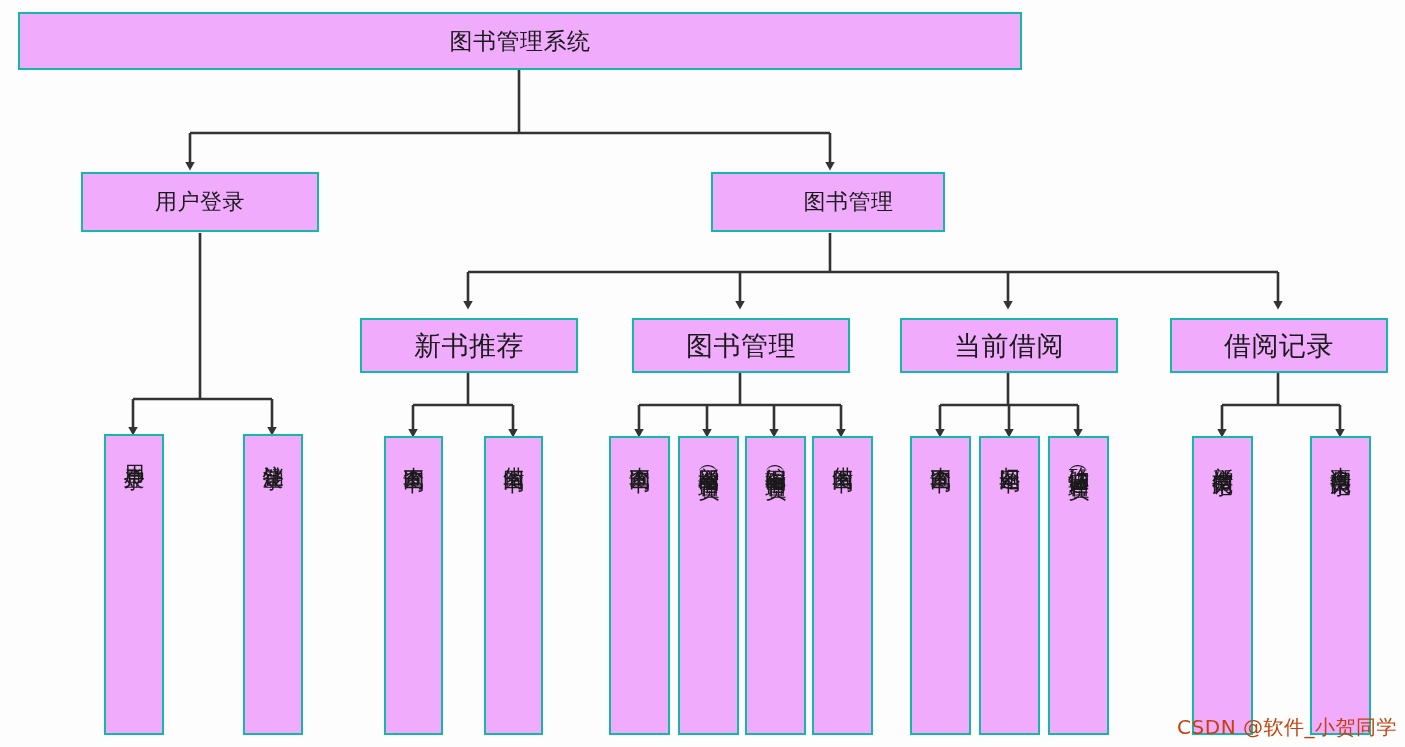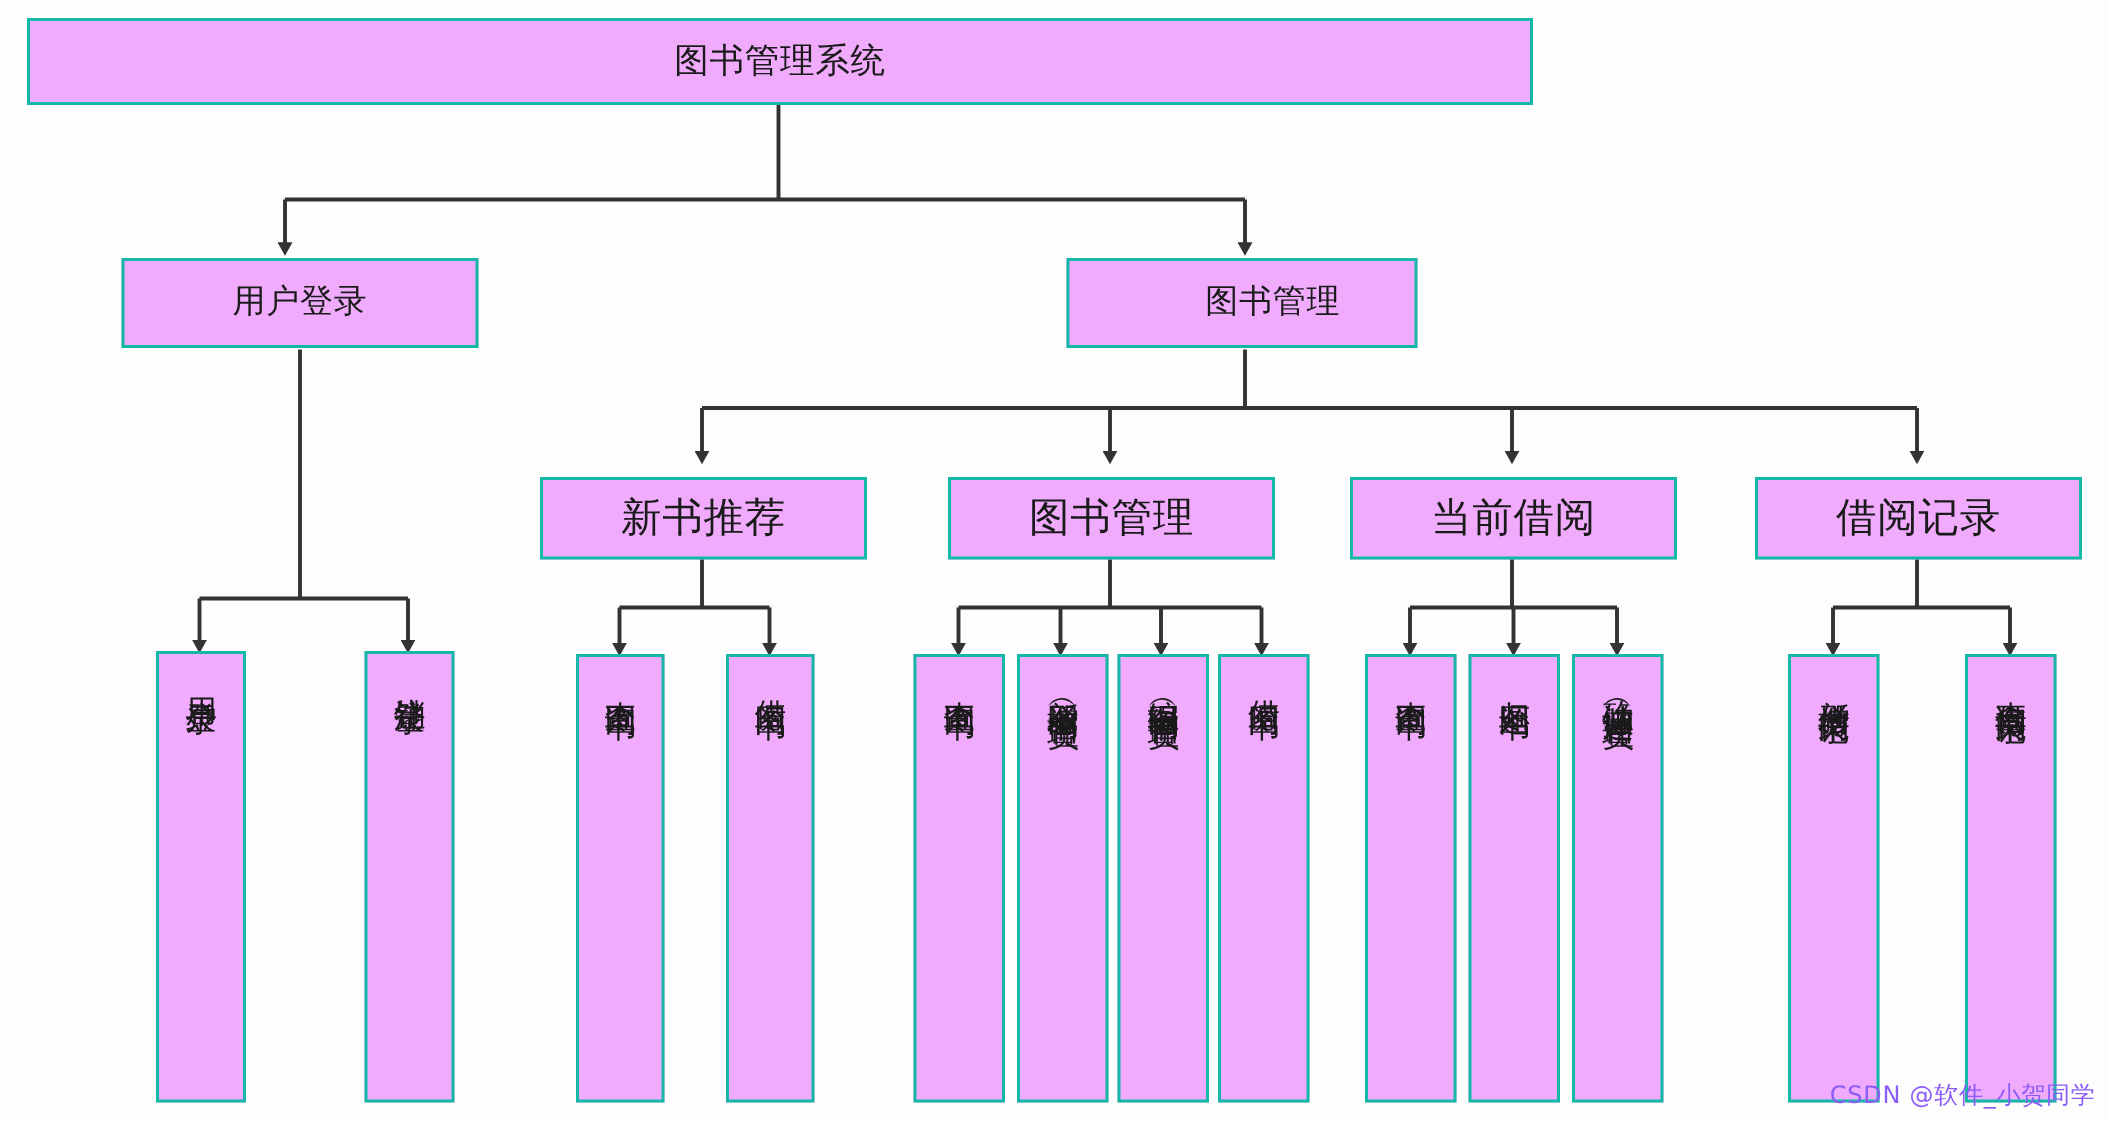--- a/index.html
+++ b/index.html
@@ -60,22 +60,22 @@
     line-height: 1.25;
     letter-spacing: 2px;
     white-space: normal;
     display: block;
     max-height: 285px;
   }
   .watermark {
     position: absolute;
     right: 8px;
     bottom: 6px;
-    font-size: 16px;
-    color: #8b5cf6;
+    font-size: 20px;
+    color: #c2410c;
     letter-spacing: 0.5px;
     z-index: 5;
     white-space: nowrap;
   }
 </style>
 </head>
 <body>
 
 <div id="canvas">
 

